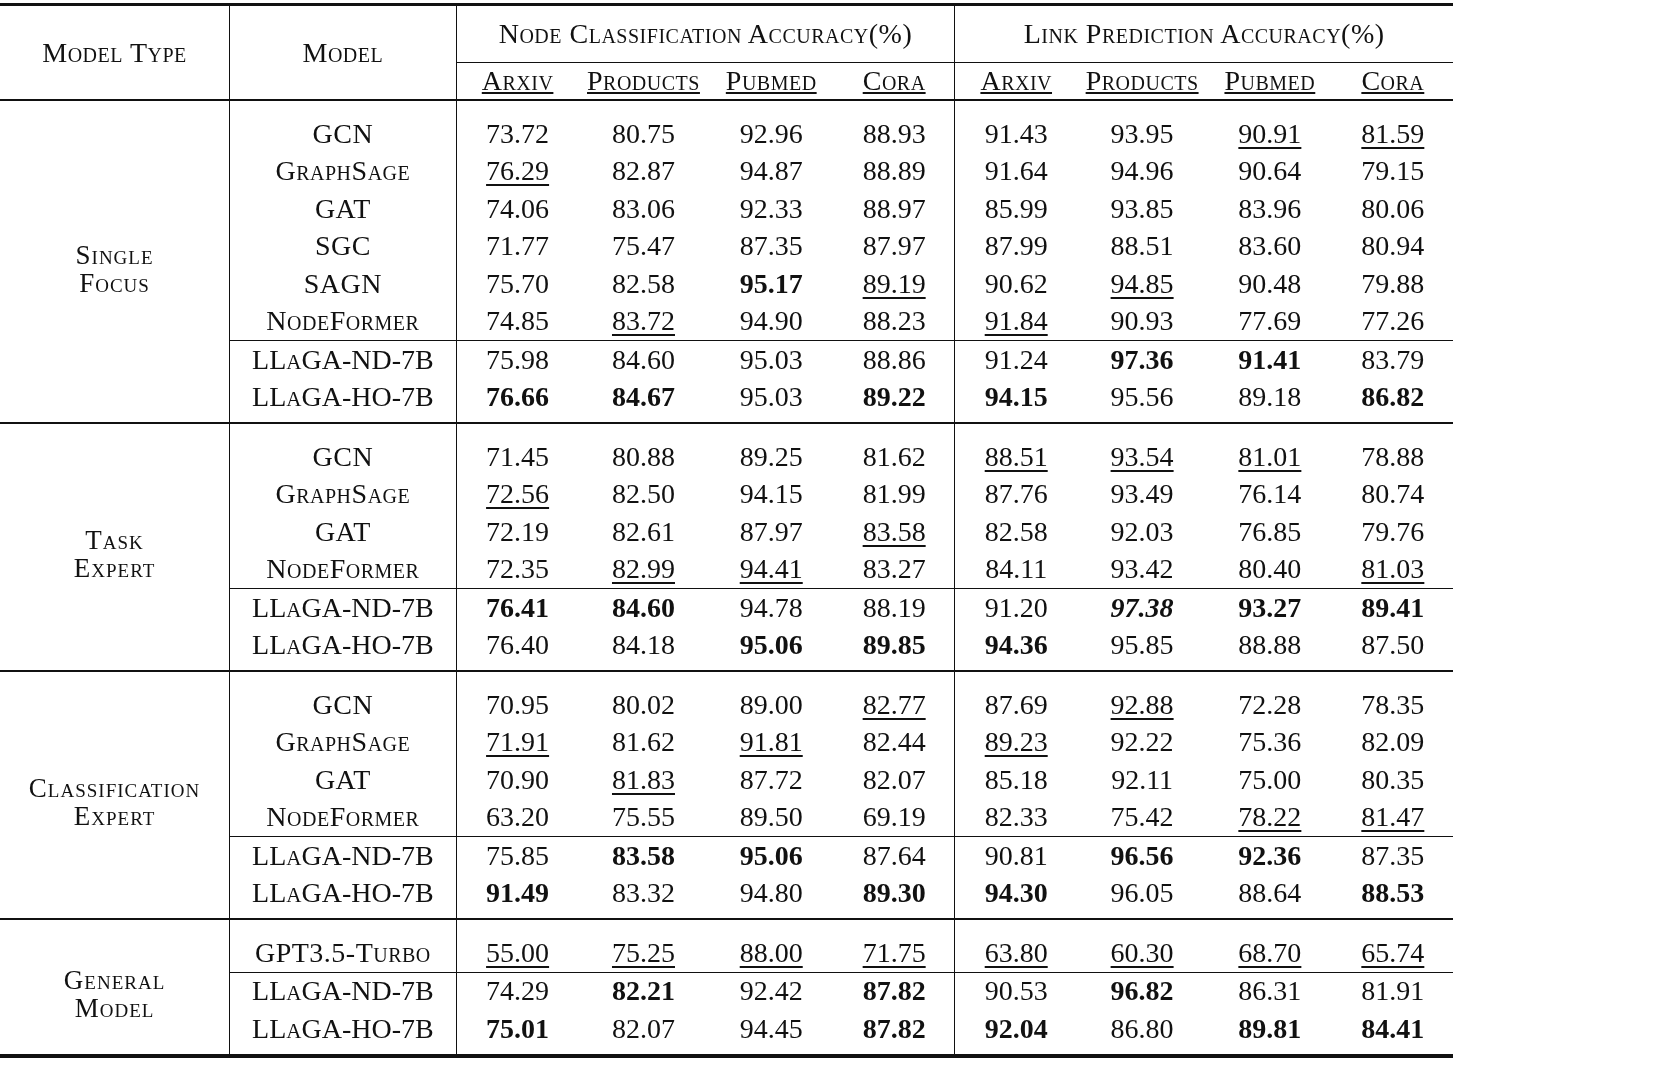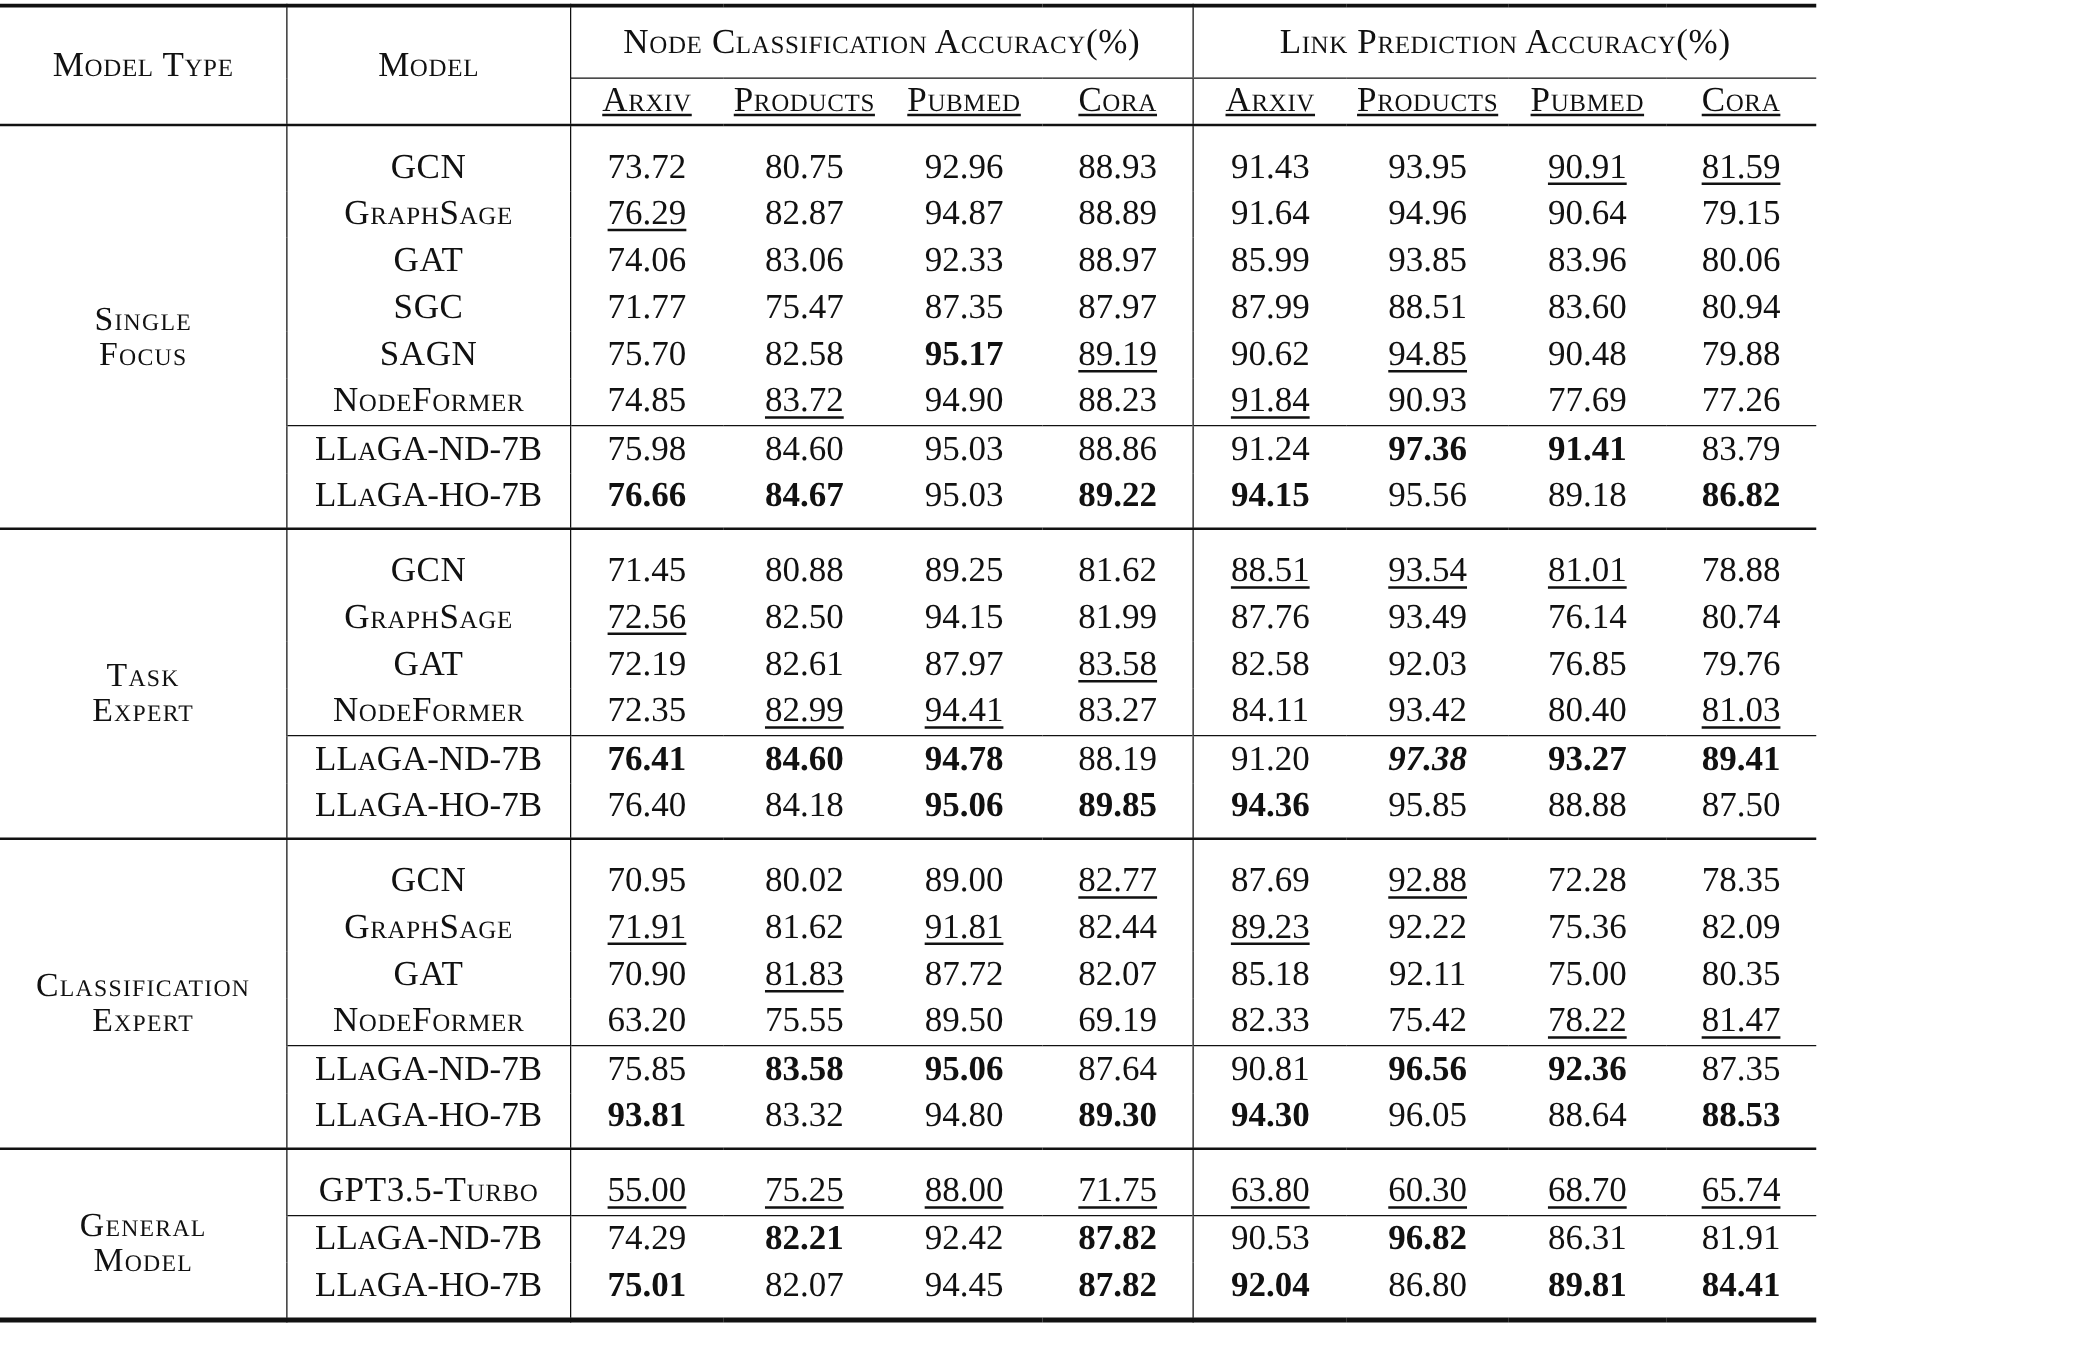--- a/index.html
+++ b/index.html
@@ -219,21 +219,21 @@
           <td class="num"><span>83.27</span></td>
           <td class="num vl"><span>84.11</span></td>
           <td class="num"><span>93.42</span></td>
           <td class="num"><span>80.40</span></td>
           <td class="num"><span class="u">81.03</span></td>
         </tr>
         <tr class="data">
           <td class="model vl ours" style="border-top: 1.5px solid rgb(17, 17, 17);">LL<span class="small">A</span>GA-ND-7B</td>
           <td class="num vl" style="border-top: 1.5px solid rgb(17, 17, 17);"><span class="b">76.41</span></td>
           <td class="num" style="border-top: 1.5px solid rgb(17, 17, 17);"><span class="b">84.60</span></td>
-          <td class="num" style="border-top: 1.5px solid rgb(17, 17, 17); font-weight: bold;"><span>94.78</span></td>
+          <td class="num" style="border-top: 1.5px solid rgb(17, 17, 17);"><span>94.78</span></td>
           <td class="num" style="border-top: 1.5px solid rgb(17, 17, 17);"><span>88.19</span></td>
           <td class="num vl" style="border-top: 1.5px solid rgb(17, 17, 17);"><span>91.20</span></td>
           <td class="num" style="border-top: 1.5px solid rgb(17, 17, 17); font-style: italic;"><span class="b">97.38</span></td>
           <td class="num" style="border-top: 1.5px solid rgb(17, 17, 17);"><span class="b">93.27</span></td>
           <td class="num" style="border-top: 1.5px solid rgb(17, 17, 17);"><span class="b">89.41</span></td>
         </tr>
         <tr class="data last">
           <td class="model vl ours">LL<span class="small">A</span>GA-HO-7B</td>
           <td class="num vl"><span>76.40</span></td>
           <td class="num"><span>84.18</span></td>
@@ -298,21 +298,21 @@
           <td class="num" style="border-top: 1.5px solid rgb(17, 17, 17);"><span class="b">83.58</span></td>
           <td class="num" style="border-top: 1.5px solid rgb(17, 17, 17);"><span class="b">95.06</span></td>
           <td class="num" style="border-top: 1.5px solid rgb(17, 17, 17);"><span>87.64</span></td>
           <td class="num vl" style="border-top: 1.5px solid rgb(17, 17, 17);"><span>90.81</span></td>
           <td class="num" style="border-top: 1.5px solid rgb(17, 17, 17);"><span class="b">96.56</span></td>
           <td class="num" style="border-top: 1.5px solid rgb(17, 17, 17);"><span class="b">92.36</span></td>
           <td class="num" style="border-top: 1.5px solid rgb(17, 17, 17);"><span>87.35</span></td>
         </tr>
         <tr class="data last">
           <td class="model vl ours">LL<span class="small">A</span>GA-HO-7B</td>
-          <td class="num vl"><span class="b">93.81</span></td>
+          <td class="num vl"><span class="b">91.49</span></td>
           <td class="num"><span>83.32</span></td>
           <td class="num"><span>94.80</span></td>
           <td class="num"><span class="b">89.30</span></td>
           <td class="num vl"><span class="b">94.30</span></td>
           <td class="num"><span>96.05</span></td>
           <td class="num"><span>88.64</span></td>
           <td class="num"><span class="b">88.53</span></td>
         </tr>
         <tr class="data first sec-rule">
           <td class="mtype" rowspan="3">

